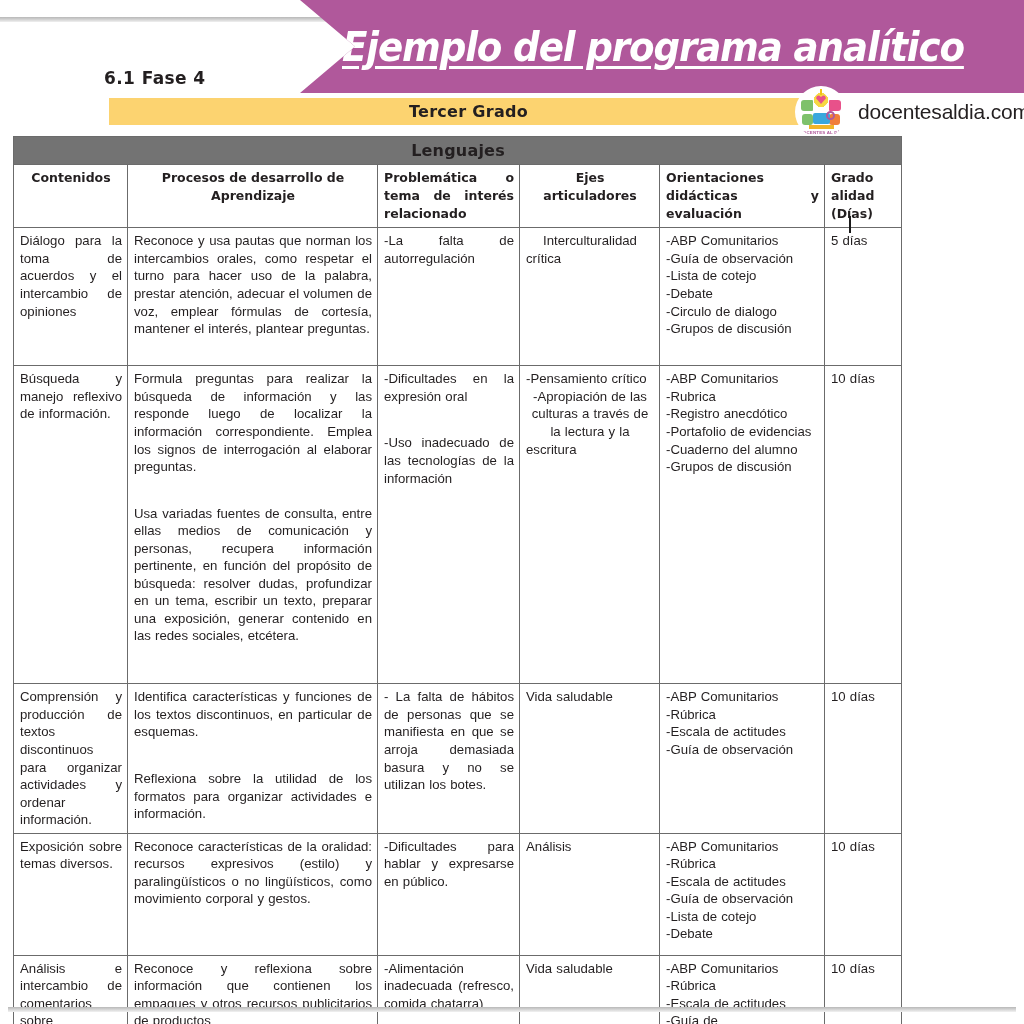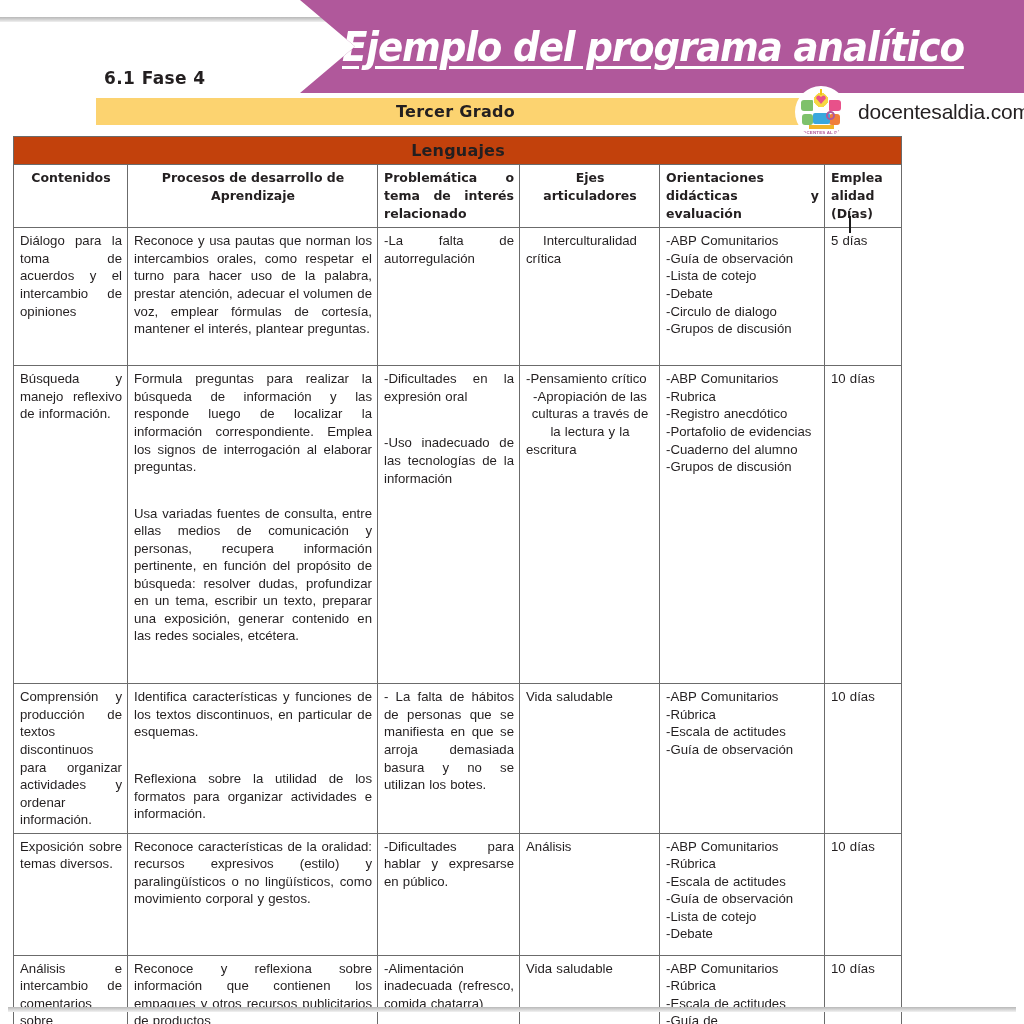--- a/index.html
+++ b/index.html
@@ -60,21 +60,21 @@
     font-size: 17px;
     letter-spacing: 0.4px;
     white-space: nowrap;
   }
   .doc-heading.h1 { left: 104px; top: 28px; }
   .doc-heading.h2 { left: 104px; top: 68px; }
 
   
   .grade-banner {
     position: absolute;
-    left: 96px; top: 98px;
+    left: 109px; top: 98px;
     width: 719px; height: 27px;
     background: #fcd370;
     display: flex;
     align-items: center;
     justify-content: center;
   }
   .grade-banner span {
     color: #231f20;
     font-family: "DejaVu Sans", sans-serif;
     font-weight: bold;
@@ -170,21 +170,21 @@
     width: 888px;
     background: #ffffff;
   }
   table.pa td, table.pa th {
     border: 1px solid #6b6b6b;
     vertical-align: top;
     padding: 4px 5px 4px 6px;
   }
   
   .subject-row th {
-    background: #c2410c;
+    background: #737373;
     border: 1px solid #7aa35d;
     font-family: "DejaVu Sans", sans-serif;
     font-weight: bold;
     font-size: 16px;
     color: #231f20;
     padding: 3px 0 4px 0;
     letter-spacing: 0.2px;
   }
   
   .colhead th {
@@ -292,21 +292,21 @@
             <span>Procesos de desarrollo de</span><br>
             <span>Aprendizaje</span>
           </th>
           <th class="just">Problemática o tema de interés relacionado</th>
           <th class="ctr">
             <span>Ejes</span><br>
             <span>articuladores</span>
           </th>
           <th class="just">Orientaciones didácticas y evaluación</th>
           <th class="left">
-            <span>Emplea</span><br>
+            <span>Grado</span><br>
             <span>alidad</span><br>
             <span>(Días)</span>
           </th>
         </tr>
       </thead>
       <tbody>
 
       <tr style="height: 138px;">
             <td class="cell">
               <p>Diálogo para la toma de acuerdos y el intercambio de opiniones</p>

